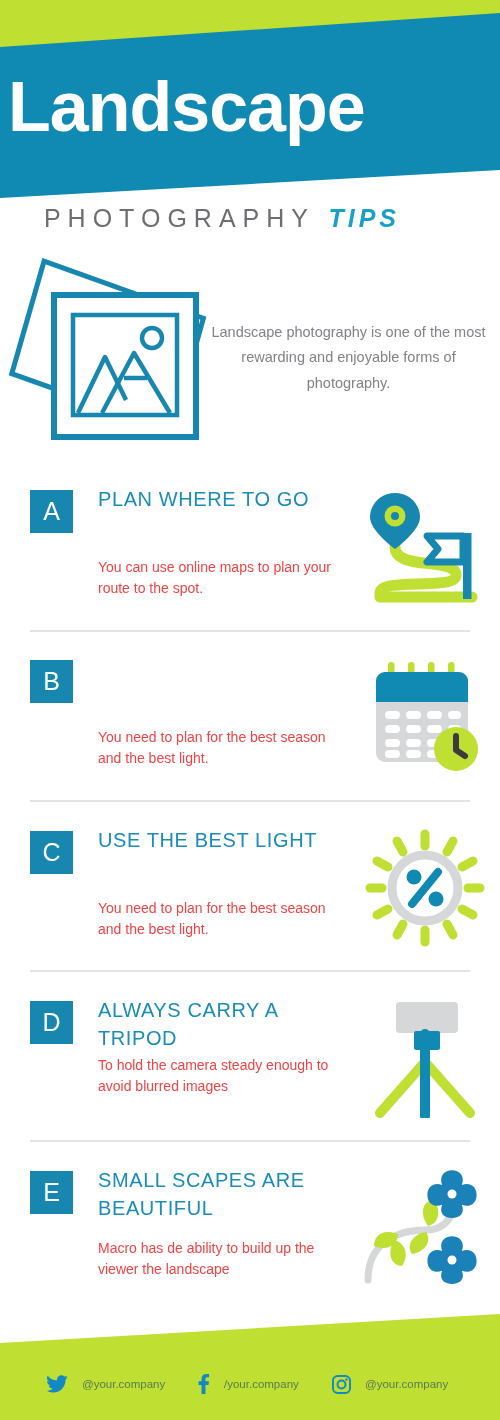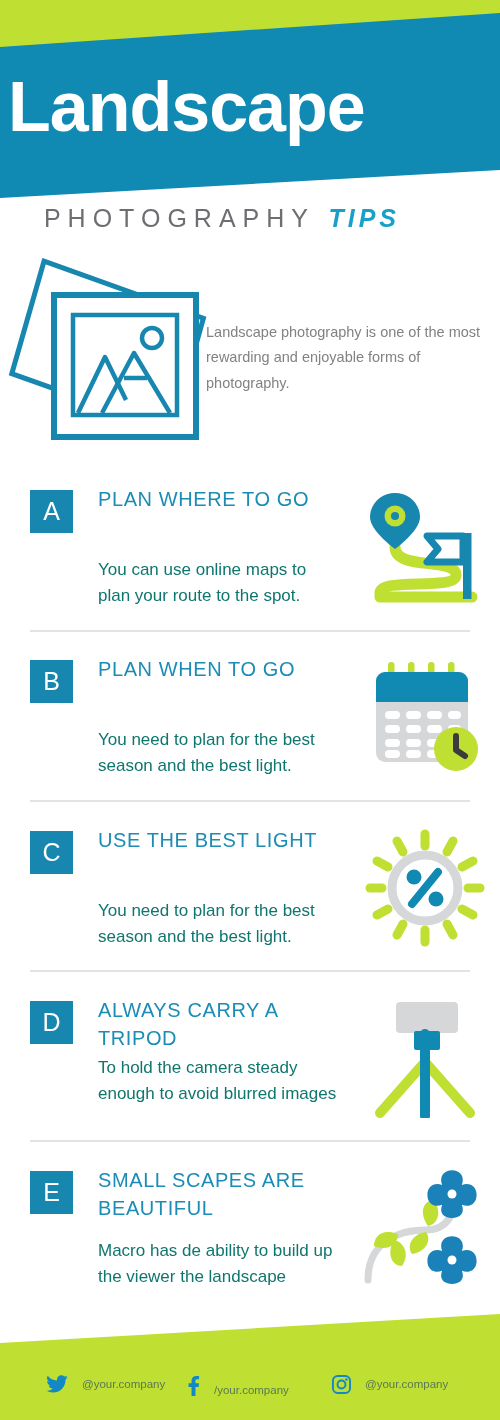--- a/index.html
+++ b/index.html
@@ -53,20 +53,21 @@
 
   
   .intro-icon{
     position:absolute; left:0px; top:245px; width:215px; height:200px;
   }
   .intro-text{
     position:absolute; left:206px; top:320px; width:285px;
     font-size:14.5px;
     line-height:1.75;
     color:#808285;
+    text-align:center;
   }
 
   
   .tip{
     position:absolute; left:0; width:500px; height:150px;
   }
   .badge{
     position:absolute; left:30px; top:3px;
     width:43px; height:43px;
     background:#1787b0;
@@ -79,23 +80,23 @@
   .tip-title{
     position:absolute; left:98px; top:-2px; width:235px;
     font-size:20px;
     line-height:1.42;
     letter-spacing:0.6px;
     color:#1a8cb5;
     font-weight:400;
   }
   .tip-desc{
     position:absolute; left:98px; width:245px;
-    font-size:17px;
+    font-size:14px;
     line-height:1.5;
-    color:#0f766e;
+    color:#ef4444;
   }
   .tip-icon{
     position:absolute; right:14px; top:0px; width:122px; height:120px;
   }
   .divider{
     position:absolute; left:30px; width:440px; height:2px;
     background:#e3e3e3;
   }
 
   
@@ -107,21 +108,21 @@
   .social{
     position:absolute; top:1372px; height:24px;
     display:flex; align-items:center; gap:14px;
   }
   .social-handle{
     font-size:11.5px;
     color:#5a7a50;
     white-space:nowrap;
   }
   .s1{ left:46px; }
-  .s2{ left:188px;align-items:flex-end; }
+  .s2{ left:198px; }
   .s3{ left:332px; }
 </style>
 </head>
 <body>
 
 <div id="page">
 
   <div class="hdr-green"></div>
   <div class="hdr-teal"></div>
 
@@ -169,21 +170,20 @@
         <path d="M31 6 C17 6 6 17 6 30 C6 44 31 62 31 62 C31 62 56 44 56 30 C56 17 45 6 31 6 Z" fill="#1787b0"></path>
         <circle cx="31" cy="29" r="10.5" fill="#bfdf33"></circle>
         <circle cx="31" cy="29" r="4" fill="#1787b0"></circle>
       </svg>
     </div>
   </div>
   <div class="divider" style="top:630px;"></div>
 
   <div class="tip" style="top:657px;">
     <div class="badge">B</div>
-    <div class="tip-title">PLAN WHEN TO GO</div>
     <div class="tip-desc" style="top:70px;">You need to plan for the best season and the best light.</div>
     <div class="tip-icon">
       <svg viewBox="0 0 122 120" width="122" height="120">
 
         <rect x="24" y="5" width="6.5" height="24" rx="3.2" fill="#bfdf33"></rect>
         <rect x="44" y="5" width="6.5" height="24" rx="3.2" fill="#bfdf33"></rect>
         <rect x="64" y="5" width="6.5" height="24" rx="3.2" fill="#bfdf33"></rect>
         <rect x="84" y="5" width="6.5" height="24" rx="3.2" fill="#bfdf33"></rect>
 
         <rect x="12" y="15" width="92" height="90" rx="9" fill="#d6d7d8"></rect>

